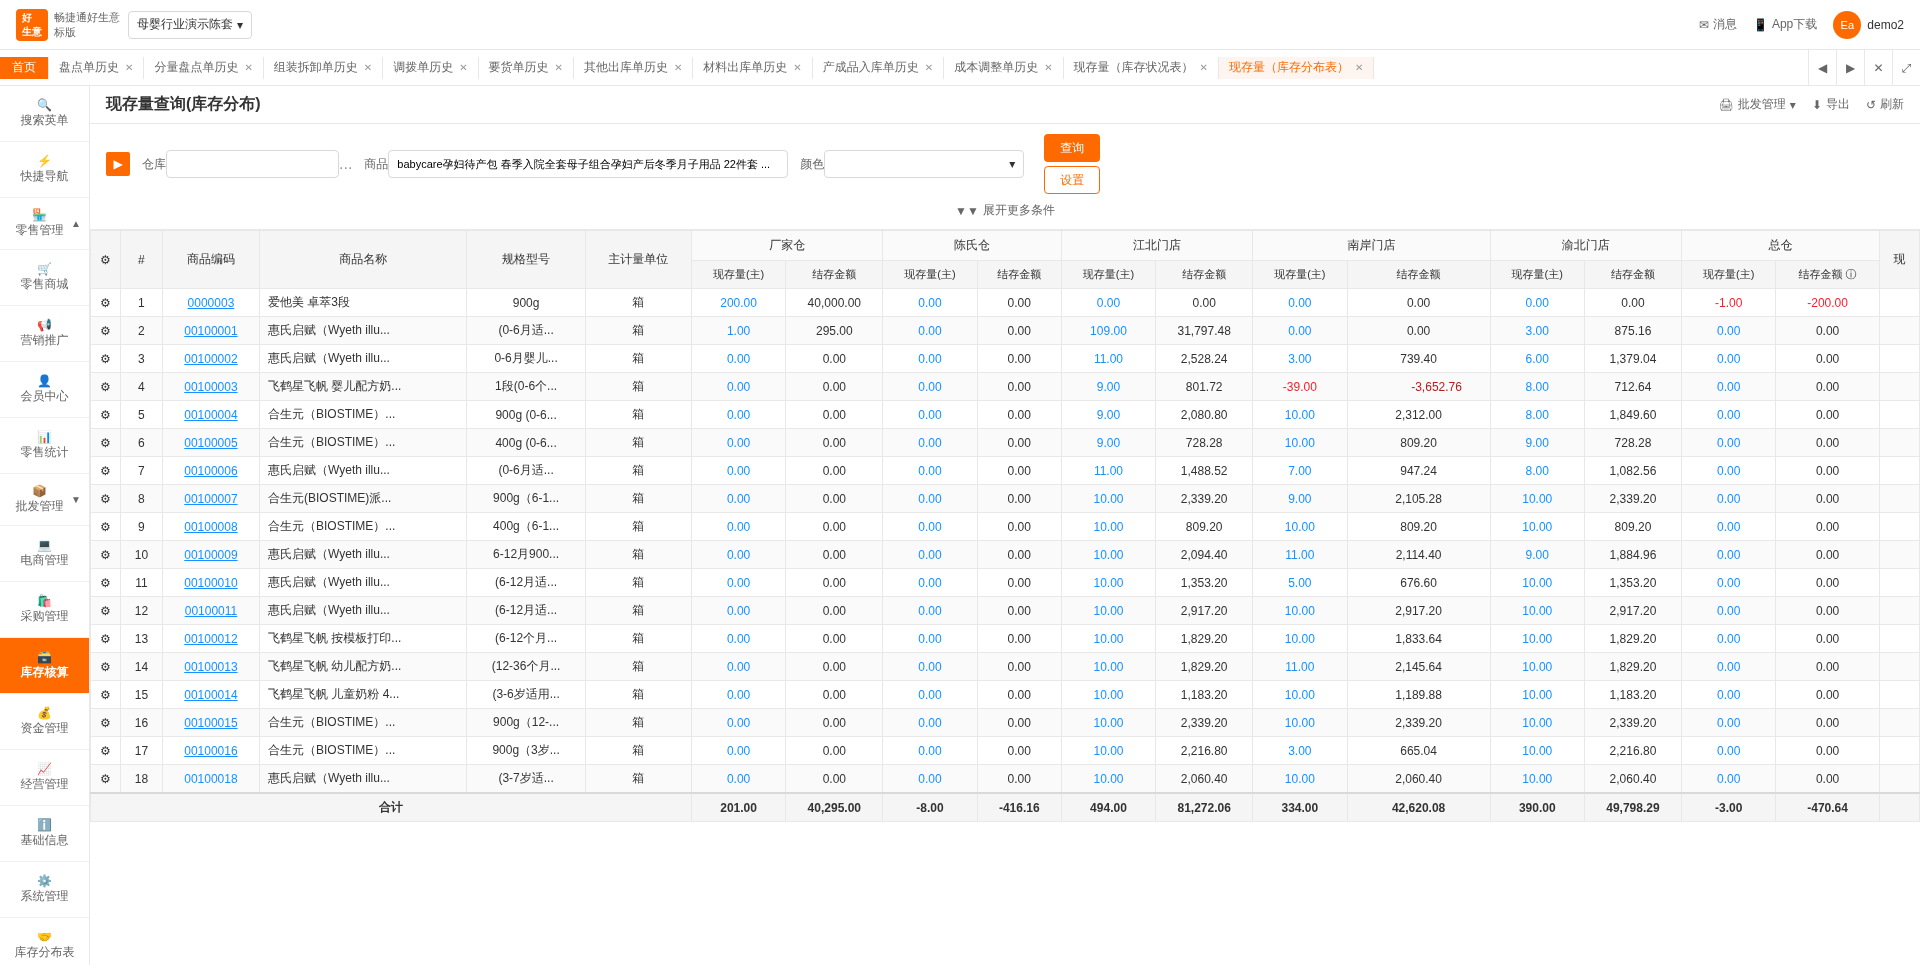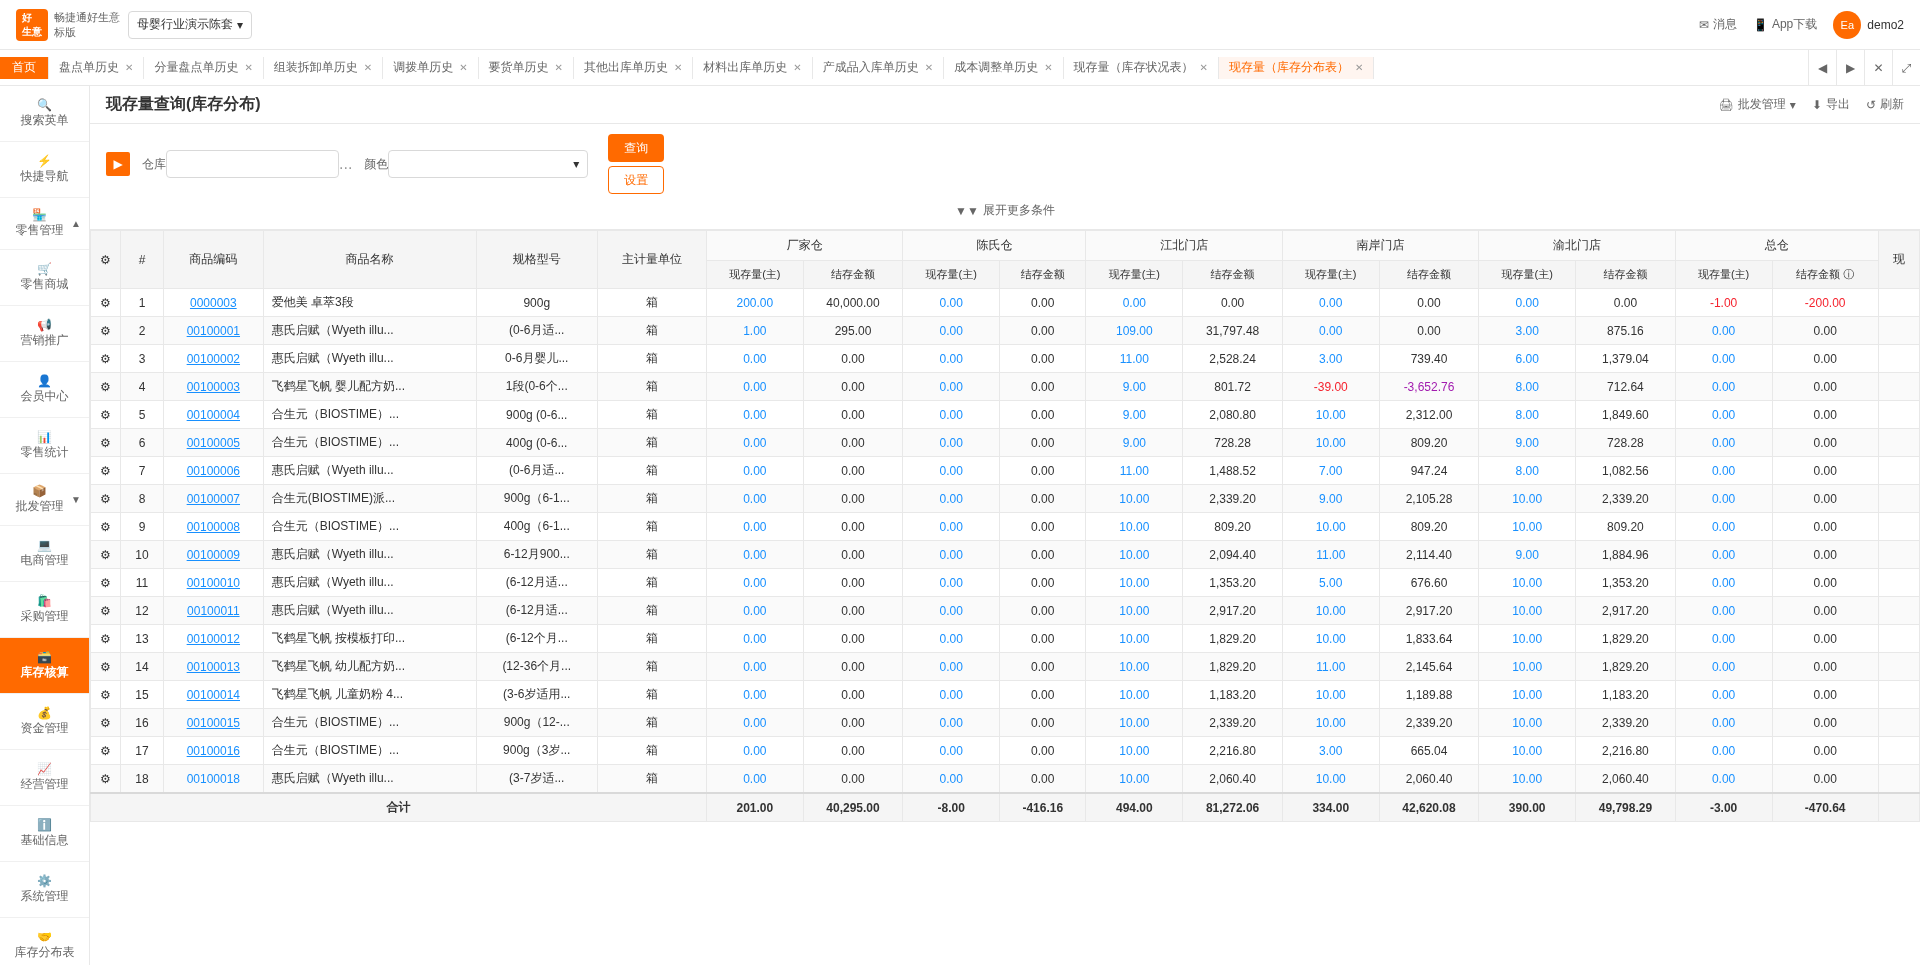--- a/index.html
+++ b/index.html
@@ -256,20 +256,24 @@
       </div>
     </div>
 
     <div class="filter-area">
       <div class="filter-row">
         <div class="orange-arrow">▶</div>
         <div class="filter-item">
           <span class="filter-label">仓库</span>
           <input class="filter-input" type="text" style="min-width: 120px;">
           <span class="filter-dots">...</span>
+        </div>
+        <div class="filter-item">
+          <span class="filter-label">商品</span>
+          <input class="filter-input filter-input-wide" type="text" style="min-width: 400px; font-size: 11px;" value="babycare孕妇待产包 春季入院全套母子组合孕妇产后冬季月子用品 22件套 ...">
         </div>
         <div class="filter-item">
           <span class="filter-label">颜色</span>
           <div style="display:flex;align-items:center;border:1px solid #d9d9d9;border-radius:4px;height:28px;min-width:200px;padding:0 8px;background:white;gap:4px;cursor:pointer;">
             <span style="flex:1;font-size:12px;"></span>
             <span>▾</span>
           </div>
         </div>
         <div class="filter-actions">
           <button class="query-btn">查询</button>
@@ -388,21 +392,21 @@
     <td style="text-align:left;max-width:160px;overflow:hidden;text-overflow:ellipsis;">飞鹤星飞帆 婴儿配方奶...</td>
     <td>1段(0-6个...</td>
     <td>箱</td>
     <td style="color:#1890ff;cursor:pointer;">0.00</td>
     <td>0.00</td>
     <td style="color:#1890ff;cursor:pointer;">0.00</td>
     <td>0.00</td>
     <td style="color:#1890ff;cursor:pointer;">9.00</td>
     <td>801.72</td>
     <td style="color:#f5222d;color:#f5222d;cursor:pointer;">-39.00</td>
-    <td style="color:#a21caf;">-3,652.76</td>
+    <td style="color:#b91c1c;padding-left:44px;">-3,652.76</td>
     <td style="color:#1890ff;cursor:pointer;">8.00</td>
     <td>712.64</td>
     <td style="color:#1890ff;cursor:pointer;">0.00</td>
     <td style="">0.00</td>
     <td></td>
   </tr>
             <tr>
     <td style="text-align:center;cursor:pointer;">⚙</td>
     <td>5</td>
     <td style="color:#1890ff;cursor:pointer;text-decoration:underline;">00100004</td>

